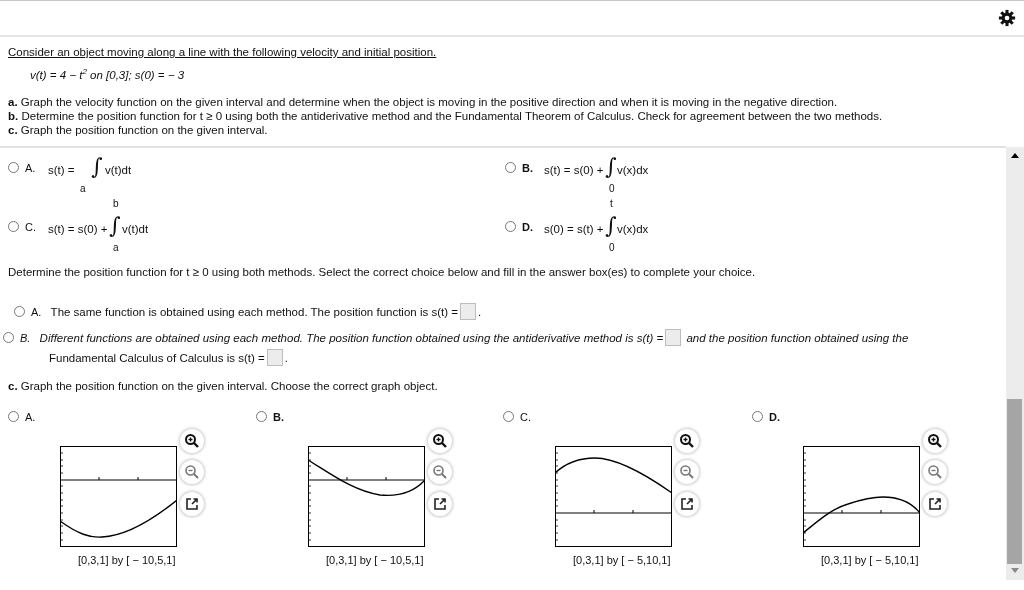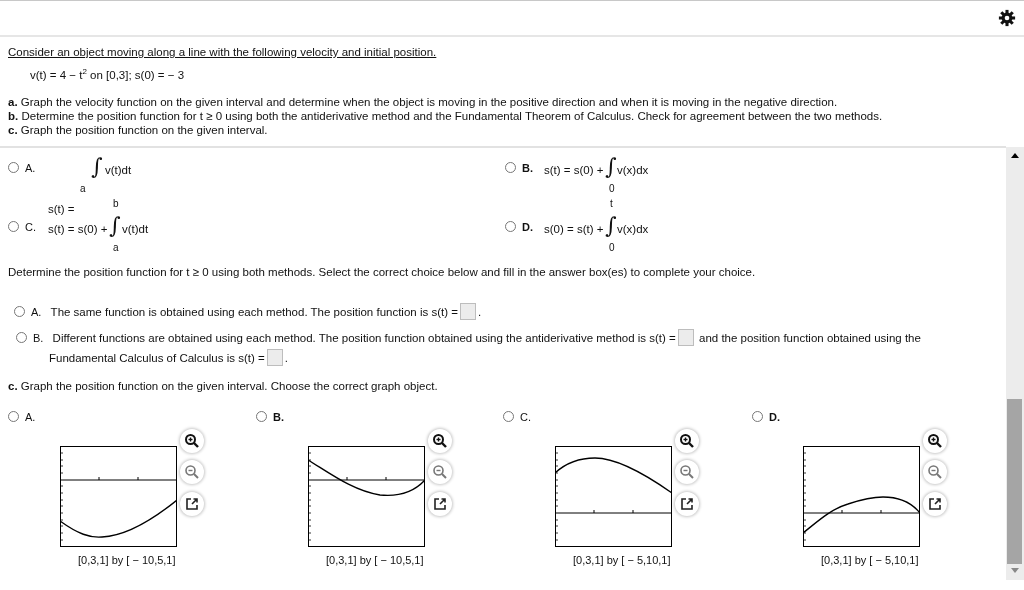--- a/index.html
+++ b/index.html
@@ -31,40 +31,40 @@
       <rect x="1" y="8.3" width="18" height="3.4"></rect>
       <rect x="8.3" y="1" width="3.4" height="18" transform="rotate(45 10 10)"></rect>
       <rect x="8.3" y="1" width="3.4" height="18" transform="rotate(-45 10 10)"></rect>
       <circle cx="10" cy="10" r="6"></circle>
     </g>
     <circle cx="10" cy="10" r="2.6" fill="#fff"></circle>
   </svg>
 </div>
 
 <div class="abs" style="left:8px; top:46px;text-decoration:underline;">Consider an object moving along a line with the following velocity and initial position.</div>
-<div class="abs" style="left:30px; top:67px;">
+<div class="abs" style="left:30px; top:67px;font-style:italic;">
   <span>v(t) = 4 − t</span><sup style="font-size:8px;">2</sup><span> on [0,3]; s(0) =  − 3</span>
 </div>
 
 <div class="abs" style="left:8px; top:96px;">
   <b>a.</b><span> Graph the velocity function on the given interval and determine when the object is moving in the positive direction and when it is moving in the negative direction.</span>
 </div>
 <div class="abs" style="left:8px; top:110px;">
   <b>b.</b><span> Determine the position function for t ≥ 0 using both the antiderivative method and the Fundamental Theorem of Calculus. Check for agreement between the two methods.</span>
 </div>
 <div class="abs" style="left:8px; top:124px;">
   <b>c.</b><span> Graph the position function on the given interval.</span>
 </div>
 
 <div class="sep"></div>
 
 <div class="abs" style="left:8px; top:162px;">
   <span class="radio"></span><span class="letter">A.</span>
 </div>
-<div class="abs" style="left:48px; top:164px;margin-top:39px;">s(t) =</div>
+<div class="abs" style="left:48px; top:164px;">s(t) =</div>
 <div class="integral" style="left:91px; top:156px;">∫</div>
 <div class="lim" style="left:80px; top:183px;">a</div>
 <div class="abs" style="left:105px; top:164px;">v(t)dt</div>
 
 <div class="abs" style="left:505px; top:162px;">
   <span class="radio"></span><b class="letter">B.</b>
 </div>
 <div class="abs" style="left:544px; top:164px;">s(t) = s(0) +</div>
 <div class="integral" style="left:605px; top:156px;">∫</div>
 <div class="lim" style="left:609px; top:183px;">0</div>
@@ -88,21 +88,21 @@
 <div class="lim" style="left:609px; top:242px;">0</div>
 <div class="abs" style="left:617px; top:223px;">v(x)dx</div>
 
 <div class="abs" style="left:8px; top:266px;">Determine the position function for t ≥ 0 using both methods. Select the correct choice below and fill in the answer box(es) to complete your choice.</div>
 
 <div class="abs" style="left:14px; top:303px;">
   <span class="radio"></span><span class="letter">A.</span>
   <span style="margin-left:6px;">The same function is obtained using each method. The position function is s(t) =</span><span class="answer-box"></span><span>.</span>
 </div>
 
-<div class="abs" style="left:16px; top:329px;">
+<div class="abs" style="left:3px; top:329px;font-style:italic;">
   <span class="radio"></span><span class="letter">B.</span>
   <span style="margin-left:6px;">Different functions are obtained using each method. The position function obtained using the antiderivative method is s(t) =</span><span class="answer-box"></span>
   <span>and the position function obtained using the</span>
 </div>
 <div class="abs" style="left:49px; top:349px;">
   <span>Fundamental Calculus of Calculus is s(t) =</span><span class="answer-box"></span><span>.</span>
 </div>
 
 <div class="abs" style="left:8px; top:380px;">
   <b>c.</b><span> Graph the position function on the given interval. Choose the correct graph object.</span>

